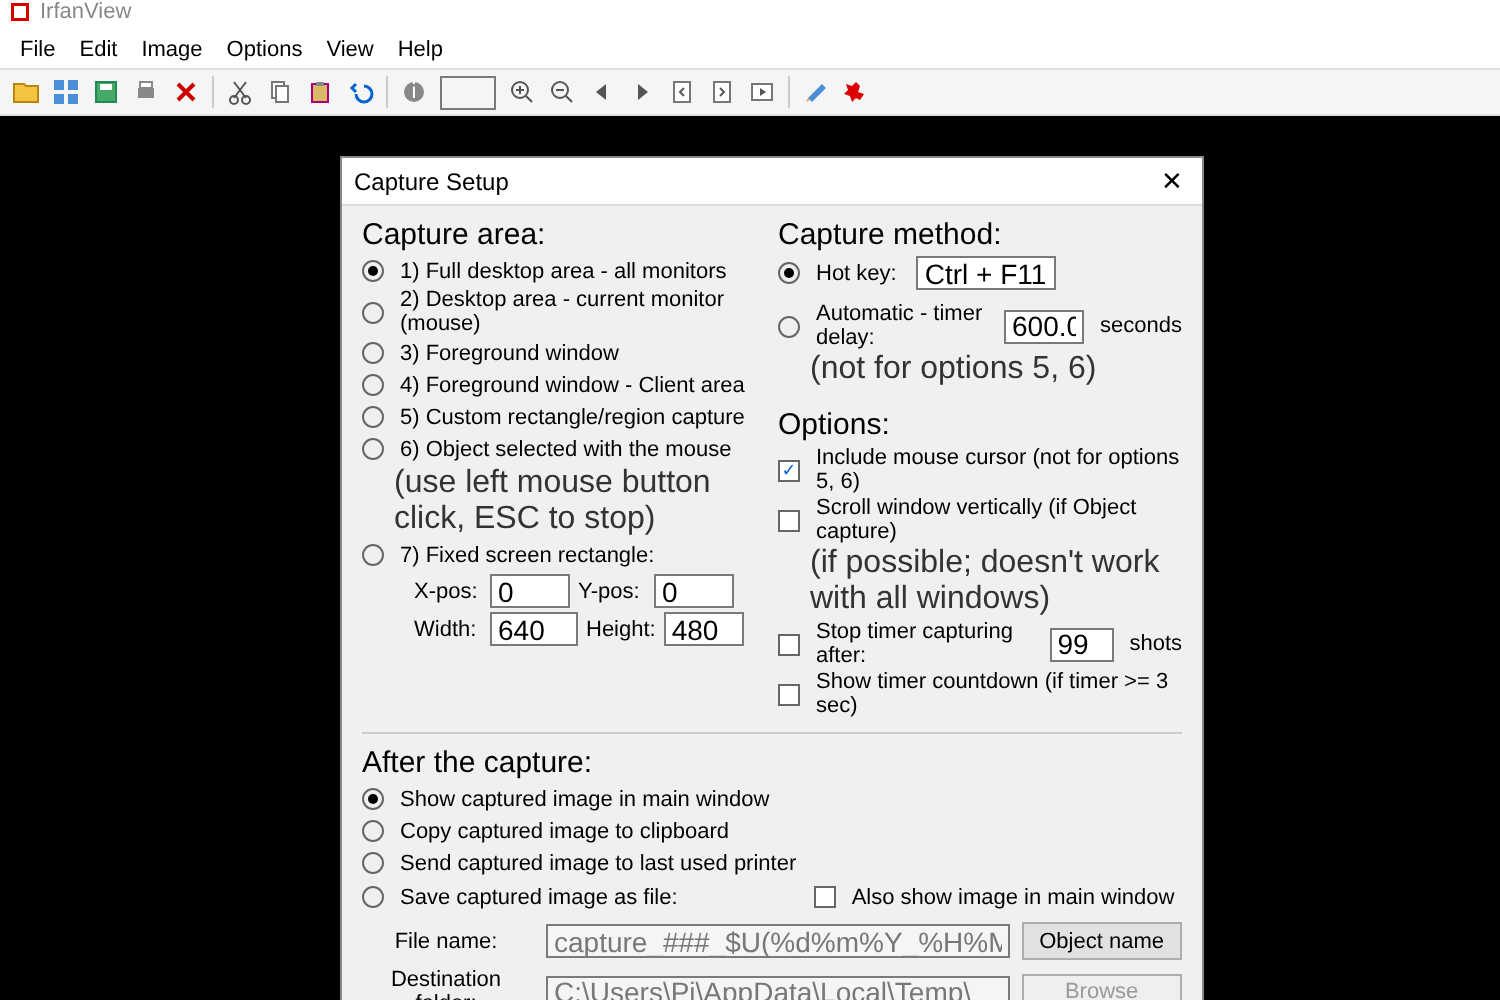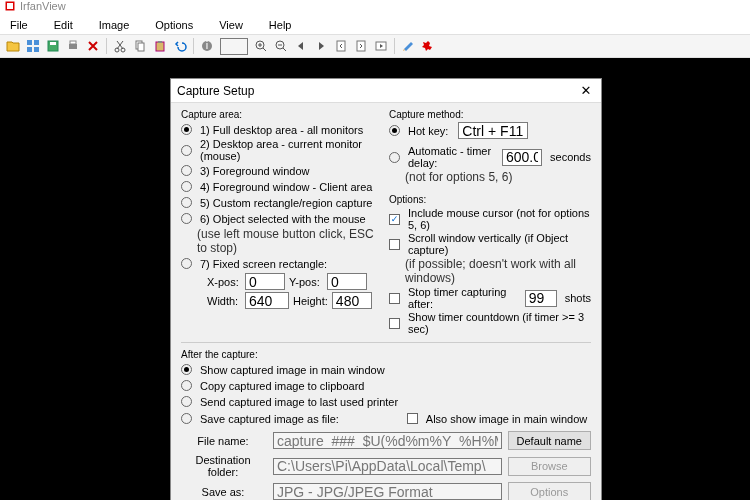--- a/index.html
+++ b/index.html
@@ -1,41 +1,41 @@
 <!DOCTYPE html>
 <html><head>
 <meta charset="utf-8">
 <style>
 *{box-sizing:border-box;margin:0;padding:0;font-family:'Segoe UI',Tahoma,sans-serif;font-size:11px;color:#000}
 body{background:#fff;width:750px;height:500px;overflow:hidden;position:relative}
 .titlebar{height:16px;background:#fff;display:flex;padding:0 4px;gap:4px}
 .app-icon{width:12px;height:12px}
 .app-title{font-size:11px;color:#888}
-.menubar{height:18px;background:#fff;display:flex;align-items:center;padding:0 4px;gap:14px}
+.menubar{height:18px;background:#fff;display:flex;align-items:center;padding:0 4px;gap:0}
 .menu-item{padding:2px 6px;cursor:default}
 .toolbar{height:24px;background:#f5f5f5;border-top:1px solid #e0e0e0;border-bottom:1px solid #e0e0e0;display:flex;align-items:center;padding:0 4px;gap:2px}
 .tb-btn{width:18px;height:18px;display:flex;align-items:center;justify-content:center;cursor:default}
 .tb-sep{width:1px;height:16px;background:#ccc;margin:0 2px}
 .viewport{position:absolute;top:58px;left:0;right:0;bottom:0;background:#000}
 .dialog{position:absolute;left:170px;top:78px;width:432px;background:#f0f0f0;border:1px solid #888;box-shadow:2px 2px 8px rgba(0,0,0,.3)}
 .dlg-title{height:24px;background:#fff;display:flex;align-items:center;justify-content:space-between;padding:0 6px;border-bottom:1px solid #ddd}
 .dlg-title span{font-size:12px}
 .close-x{width:18px;height:18px;display:flex;align-items:center;justify-content:center;cursor:default;font-size:13px}
 .dlg-body{padding:6px 10px 8px 10px}
 .row{display:flex;gap:10px}
 .col-l{width:198px}
 .col-r{flex:1}
-.grp-label{font-size:10px;margin-bottom:2px}
+.grp-label{font-size:15px;margin-bottom:2px}
 .radio-row,.chk-row{display:flex;align-items:center;gap:8px;margin:1px 0;min-height:15px}
 .radio{width:11px;height:11px;border:1px solid #666;border-radius:50%;flex-shrink:0;display:flex;align-items:center;justify-content:center}
 .radio.on::after{content:'';width:5px;height:5px;background:#000;border-radius:50%}
 .chk{width:11px;height:11px;border:1px solid #666;flex-shrink:0;display:flex;align-items:center;justify-content:center;background:#fff}
 .chk.on{color:#06c}
 .chk.on::after{content:'✓';font-size:9px;line-height:1;color:#06c}
-.indent{margin-left:16px;color:#333;font-size:12px}
+.indent{margin-left:16px;color:#333;font-size:16px}
 .field-row{display:flex;align-items:center;gap:4px;margin:2px 0}
 .lbl{min-width:34px}
 input.txt{border:1px solid #7a7a7a;background:#fff;height:17px;padding:0 3px;font-size:14px}
 input.txt[readonly]{background:#f5f5f5;color:#777}
 .btn{border:1px solid #adadad;background:#e1e1e1;height:19px;padding:0 8px;cursor:default;font-size:11px}
 .btn.dis{color:#999;background:#efefef}
 hr.sep{border:none;border-top:1px solid #ccc;margin:6px 0}
 .file-grid{display:grid;grid-template-columns:86px 1fr auto;gap:4px 6px;align-items:center;margin-top:4px}
 .file-grid .r-lbl{text-align:center;padding-right:2px}
 </style>
@@ -289,21 +289,21 @@
         <span>Save captured image as file:</span>
       <span style="margin-left:60px" class="chk-row">
           <span class="chk"></span>
           <span>Also show image in main window</span>
         </span>
     </div>
 
     <div class="file-grid">
       <span class="r-lbl">File name:</span>
       <input class="txt" readonly="" value="capture_###_$U(%d%m%Y_%H%M%S)" style="">
-      <button class="btn">Default name</button>
+      <button class="btn">Object name</button>
 
       <span class="r-lbl">Destination folder:</span>
       <input class="txt" readonly="" value="C:\Users\Pi\AppData\Local\Temp\" style="">
       <button class="btn dis">Browse</button>
 
       <span class="r-lbl">Save as:</span>
       <input class="txt" readonly="" value="JPG - JPG/JPEG Format" style="">
       <button class="btn dis">Options</button>
     </div>
 

